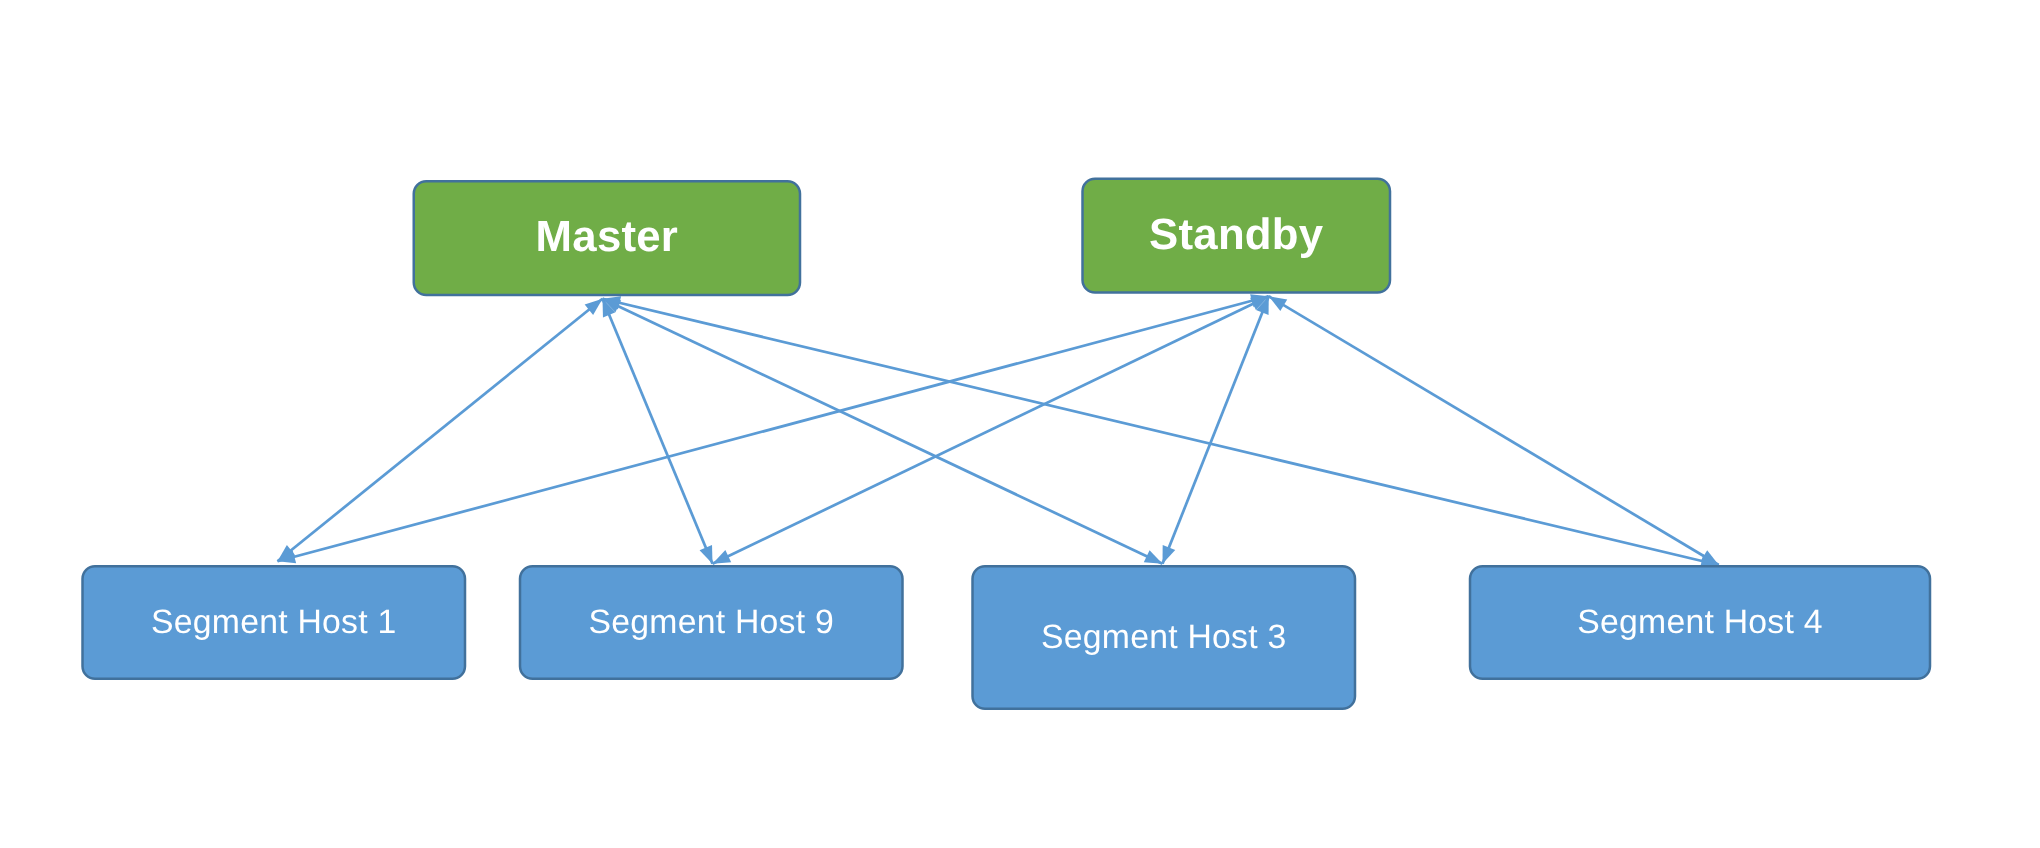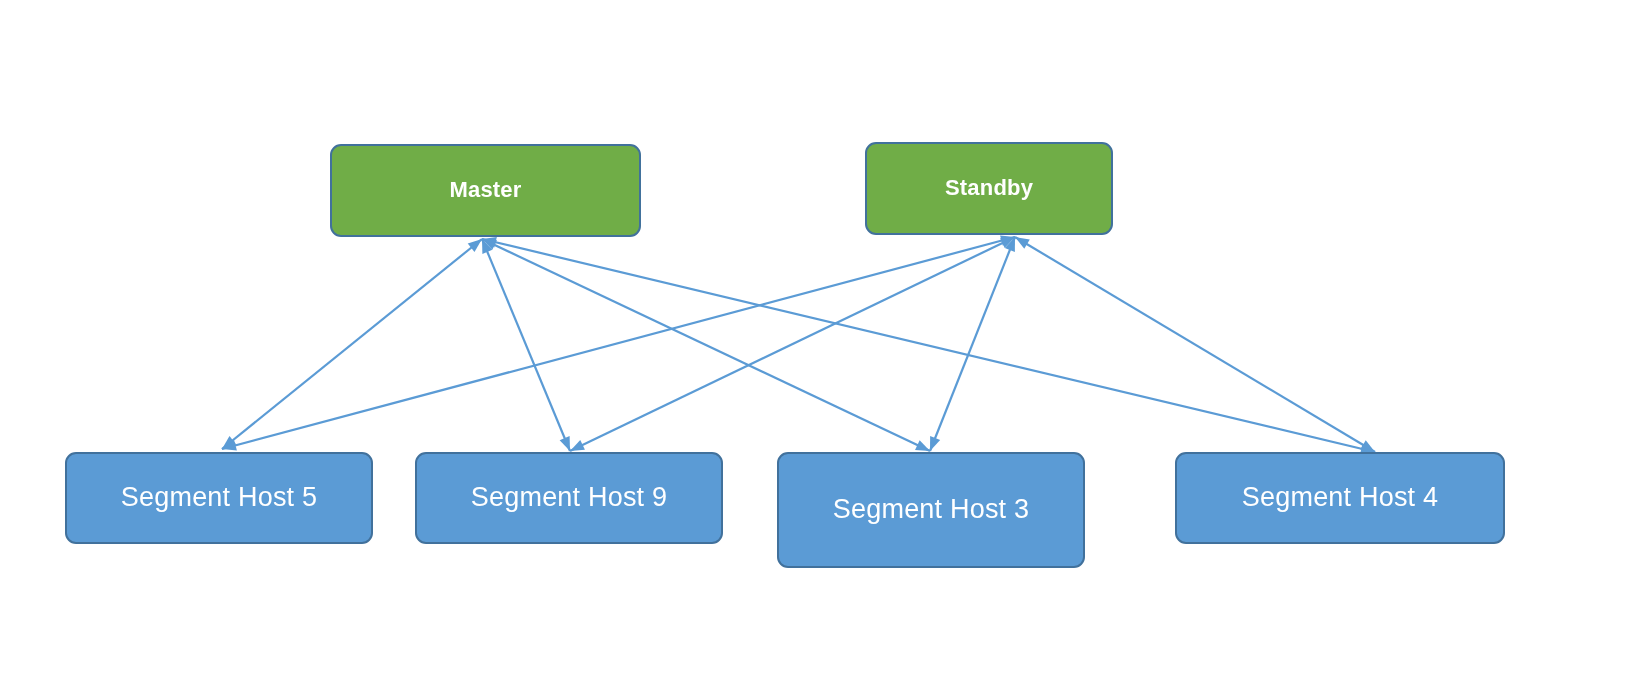--- a/index.html
+++ b/index.html
@@ -37,21 +37,21 @@
     border-radius: 11px;
     border: 2px solid #41719C;
     color: #ffffff;
     text-align: center;
     line-height: 1.1;
     letter-spacing: 0.2px;
     user-select: none;
   }
   .node-master {
     background: #70AD47;
-    font-size: 22px;
+    font-size: 35px;
     font-weight: bold;
   }
   .node-segment {
     background: #5B9BD5;
     font-size: 27px;
     font-weight: normal;
   }
   .node-label {
     display: block;
   }
@@ -106,28 +106,28 @@
 
   <div class="node node-master" style="left: 330px; top: 144px; width: 311px; height: 93px; background: rgb(112, 173, 71); border-color: rgb(65, 113, 156);">
     <span class="node-label">Master</span>
   </div>
 
   <div class="node node-master" style="left: 865px; top: 142px; width: 248px; height: 93px; background: rgb(112, 173, 71); border-color: rgb(65, 113, 156);">
     <span class="node-label">Standby</span>
   </div>
 
   <div class="node node-segment" style="left: 65px; top: 452px; width: 308px; height: 92px; background: rgb(91, 155, 213); border-color: rgb(65, 113, 156);">
-    <span class="node-label">Segment Host 5</span>
+    <span class="node-label">Segment Host 1</span>
   </div>
 
   <div class="node node-segment" style="left: 415px; top: 452px; width: 308px; height: 92px; background: rgb(91, 155, 213); border-color: rgb(65, 113, 156);">
     <span class="node-label">Segment Host 9</span>
   </div>
 
   <div class="node node-segment" style="left: 777px; top: 452px; width: 308px; height: 116px; background: rgb(91, 155, 213); border-color: rgb(65, 113, 156);">
     <span class="node-label">Segment Host 3</span>
   </div>
 
-  <div class="node node-segment" style="left: 1175px; top: 452px; width: 330px; height: 92px; background: rgb(91, 155, 213); border-color: rgb(65, 113, 156);">
+  <div class="node node-segment" style="left: 1175px; top: 452px; width: 370px; height: 92px; background: rgb(91, 155, 213); border-color: rgb(65, 113, 156);">
     <span class="node-label">Segment Host 4</span>
   </div>
 
 </div>
 
 </body></html>

